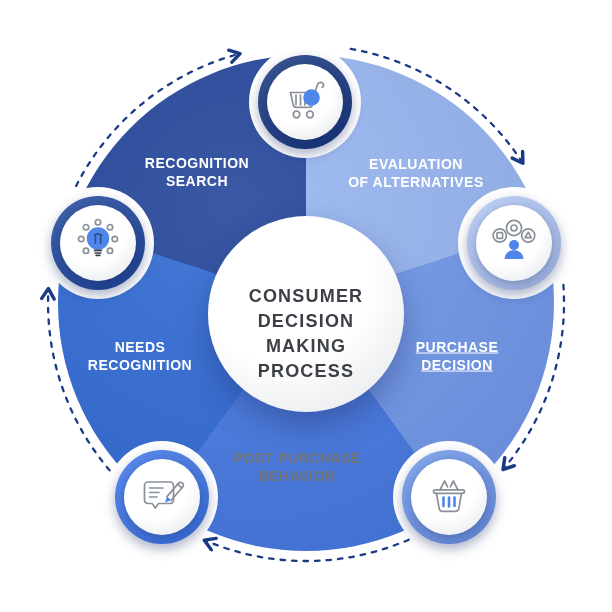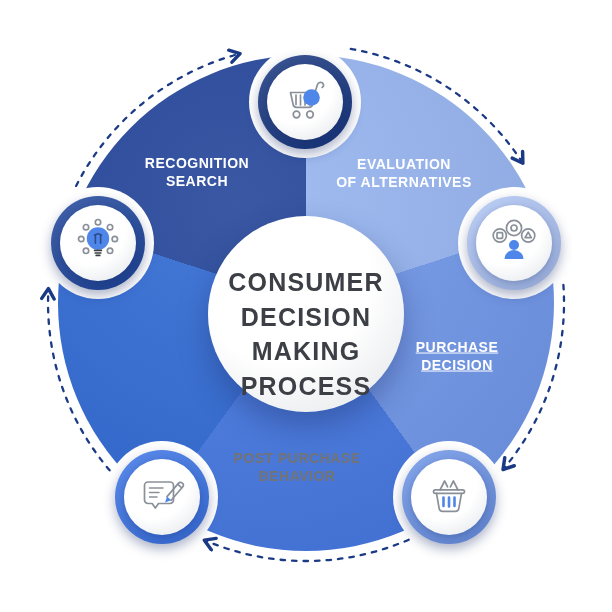--- a/index.html
+++ b/index.html
@@ -10,21 +10,21 @@
   .wheel{position:absolute;left:58px;top:55px;width:496px;height:496px;border-radius:50%;}
 
   
   .arrows{position:absolute;left:0;top:0;}
 
   
   .center-circle{position:absolute;left:208px;top:216px;width:196px;height:196px;border-radius:50%;
     background:radial-gradient(circle at 38% 30%, #ffffff 48%, #f0f1f3 74%, #e1e3e7 100%);
     box-shadow:0 14px 30px rgba(25,45,105,.38);
     display:flex;align-items:center;justify-content:center;}
-  .center-title{font-size:25px;font-weight:700;letter-spacing:1.2px;line-height:1.38;
+  .center-title{font-size:18px;font-weight:700;letter-spacing:1.2px;line-height:1.38;
     text-align:center;white-space:pre-line;margin-top:40px;}
 
   
   .stage-label{position:absolute;transform:translate(-50%,-50%);font-weight:700;font-size:14px;
     letter-spacing:.5px;line-height:1.32;text-align:center;white-space:pre-line;}
 
   
   .node{position:absolute;width:112px;height:112px;transform:translate(-50%,-50%);}
   .halo{position:absolute;left:0;top:0;width:112px;height:112px;border-radius:50%;background:#ffffff;}
   .ring{position:absolute;left:9px;top:9px;width:94px;height:94px;border-radius:50%;
@@ -67,26 +67,28 @@
 
   <div class="center-circle">
     <div class="center-title" style="color: rgb(60, 64, 70);">CONSUMER
 DECISION
 MAKING
 PROCESS</div>
   </div>
 
   <div class="stage-label" style="left: 197px; top: 172px; color: rgb(255, 255, 255);">RECOGNITION
 SEARCH</div>
-  <div class="stage-label" style="left: 404px; top: 173px; color: rgb(255, 255, 255);">EVALUATION
+  <div class="stage-label" style="left: 416px; top: 173px; color: rgb(255, 255, 255);">EVALUATION
 OF ALTERNATIVES</div>
   <div class="stage-label" style="left: 457px; top: 356px; color: rgb(255, 255, 255); text-decoration: underline;">PURCHASE
 DECISION</div>
   <div class="stage-label" style="left: 297px; top: 467px; color: #737373;">POST PURCHASE
 BEHAVIOR</div>
+  <div class="stage-label" style="left: 140px; top: 356px; color: rgb(255, 255, 255);">NEEDS
+RECOGNITION</div>
 
   <div class="node" style="left:305px;top:102px">
     <div class="halo"></div>
     <div class="ring" style="background-color: rgb(22, 53, 126);"></div>
     <div class="inner">
       <svg width="52" height="52" viewBox="0 0 52 52">
         <g stroke="#8a9099" stroke-width="1.7" fill="none" stroke-linecap="round" stroke-linejoin="round">
           <path d="M11.5 16.5 h24.5 l-2.6 12.3 a3.2 3.2 0 0 1 -3.1 2.5 h-13 a3.2 3.2 0 0 1 -3.1 -2.5 z"></path>
           <path d="M17 19 v9.5 M21.5 19 v10 M26 19 v10 M30.5 19 v10"></path>
           <path d="M36 16.5 l2.3 -7.6 c.9 -3 4.8 -3.5 6 -.7 .5 1.2 0 2.6 -1.2 3.2"></path>

